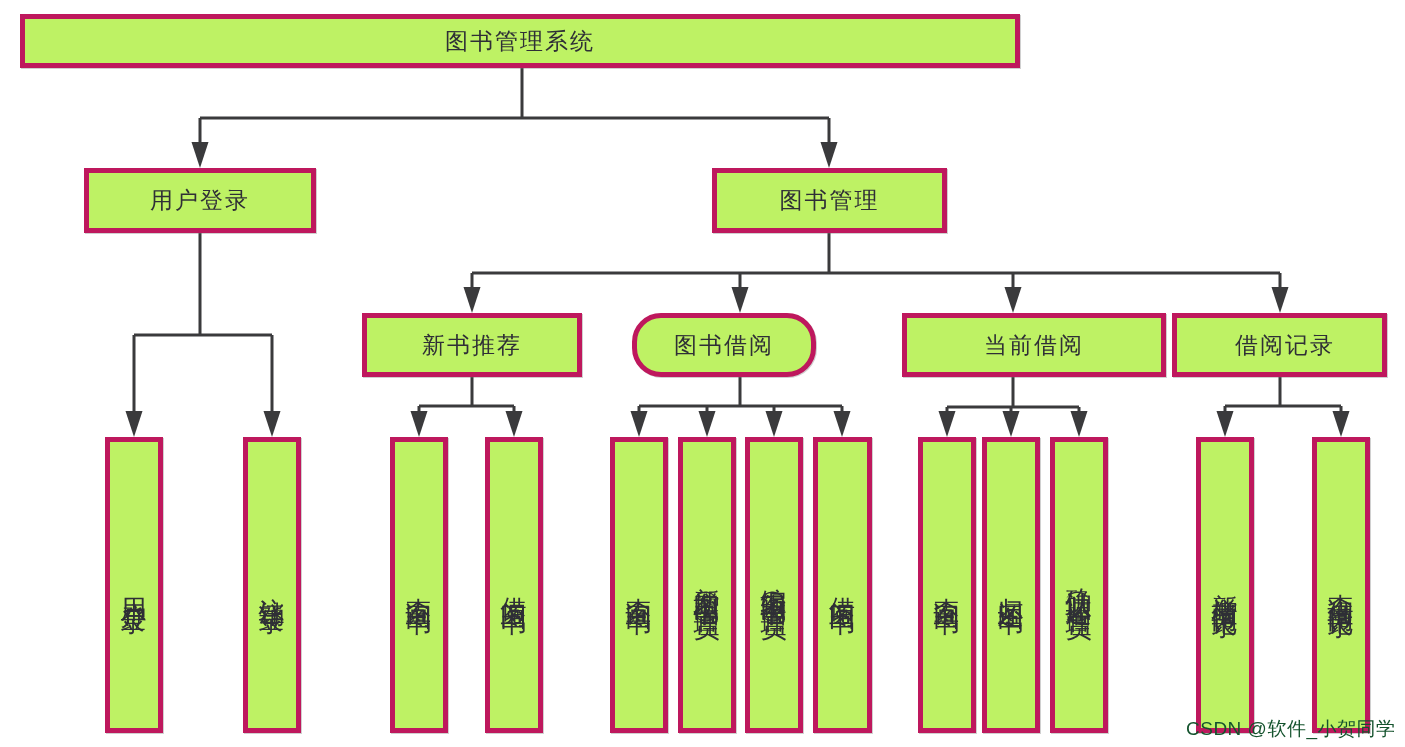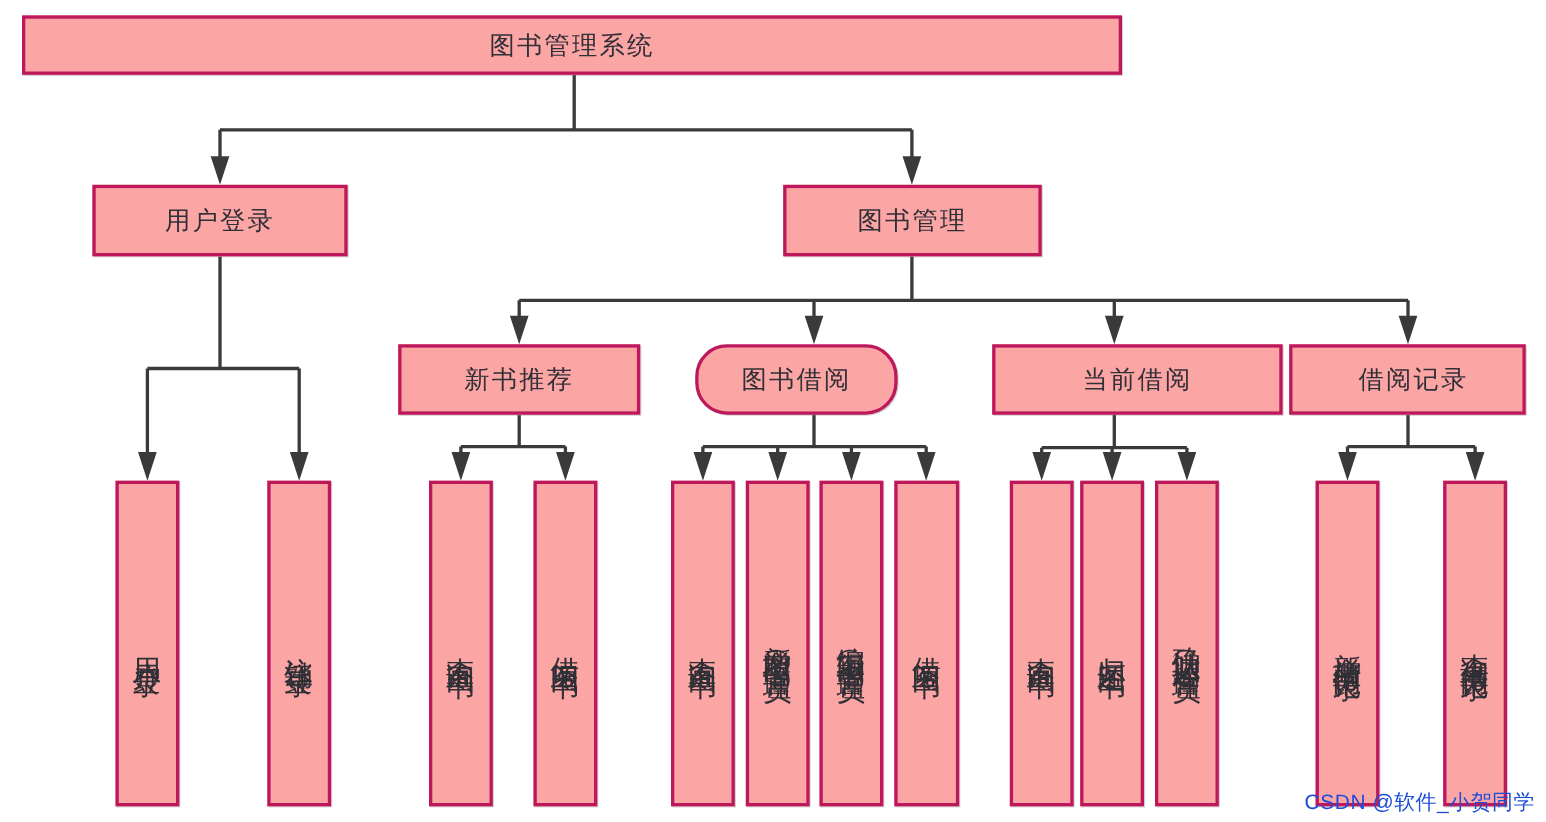--- a/index.html
+++ b/index.html
@@ -26,22 +26,22 @@
     fill: none;
     stroke: #3a3a3c;
     stroke-width: 3;
   }
   #wires polygon {
     fill: #3a3a3c;
     stroke: none;
   }
   .node {
     position: absolute;
-    background: #fca5a5;
-    border: 3px solid #be185d;
+    background: #bef264;
+    border: 5px solid #be185d;
     box-sizing: border-box;
     display: flex;
     align-items: center;
     justify-content: center;
     color: #2f2f36;
     box-shadow: 1px 1px 0 rgba(120,120,120,0.35);
   }
   .h-node {
     font-size: 23px;
     letter-spacing: 2px;
@@ -52,21 +52,21 @@
     text-orientation: mixed;
     font-size: 26px;
     letter-spacing: 4px;
     line-height: 1;
   }
   .watermark {
     position: absolute;
     left: 1186px;
     top: 716px;
     font-size: 19px;
-    color: #1d4ed8;
+    color: #14532d;
     letter-spacing: 0.5px;
     white-space: nowrap;
     z-index: 10;
   }
 </style>
 </head>
 <body>
 
 <div id="canvas">
 

